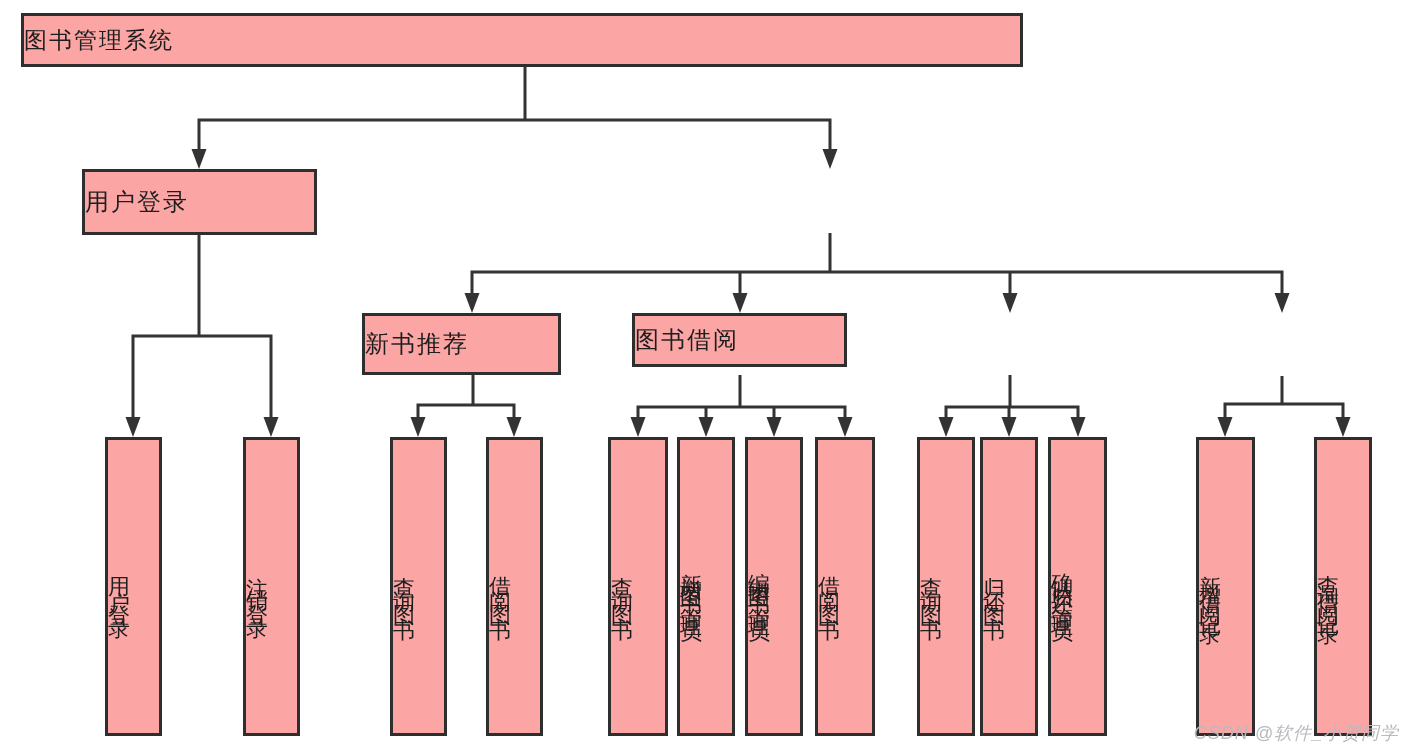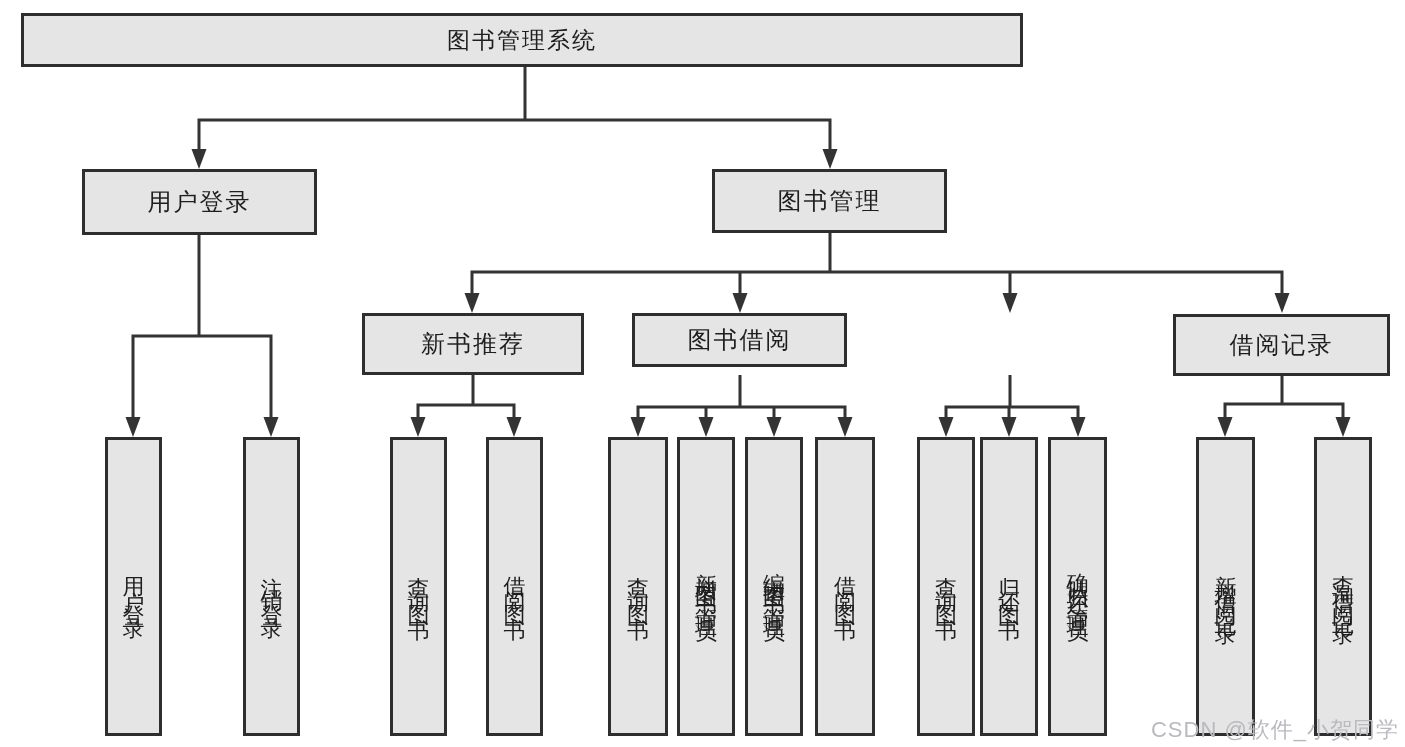--- a/index.html
+++ b/index.html
@@ -15,24 +15,24 @@
     width:1405px;height:747px;
     background:var(--background);
     overflow:hidden;
     font-family:"Liberation Sans","DejaVu Sans",sans-serif;
     color:var(--text);
   }
   .box{
     position:absolute;
     box-sizing:border-box;
     border:3px solid var(--box-border);
-    background:#e5e5e5;
+    background:#fca5a5;
     display:flex;
     align-items:center;
-    justify-content:center;
+    justify-content:flex-start;
     z-index:1;
   }
   .h-label{font-size:24px;letter-spacing:2px;white-space:nowrap;}
   .root-label{font-size:23px;letter-spacing:2px;white-space:nowrap;}
   .leaf .v-label{
     writing-mode:vertical-rl;
     text-orientation:mixed;
     font-size:22px;
     line-height:1;
   }
@@ -43,51 +43,46 @@
     position:absolute;left:0;top:0;
     z-index:5;
     pointer-events:none;
   }
   .c-line{stroke:var(--line);stroke-width:3;fill:none;}
   .c-arrow{fill:var(--line);stroke:none;}
   .watermark{
     position:absolute;
     right:6px;
     bottom:2px;
-    font-size:22px;
+    font-size:18px;
     letter-spacing:1px;
     color:var(--watermark);
     z-index:9;
     white-space:nowrap;
+    font-style:italic;
   }
 </style>
 </head>
 <body>
 
 <div class="stage">
 
   <div class="box" style="left:21px;top:13px;width:1002px;height:54px">
     <span class="root-label">图书管理系统</span>
   </div>
 
   <div class="box" style="left:82px;top:169px;width:235px;height:66px">
     <span class="h-label">用户登录</span>
   </div>
-  <div class="box" style="left:712px;top:169px;width:235px;height:64px">
-    <span class="h-label">图书管理</span>
-  </div>
 
-  <div class="box" style="left:362px;top:313px;width:222px;height:62px">
+  <div class="box" style="left:362px;top:313px;width:199px;height:62px">
     <span class="h-label">新书推荐</span>
   </div>
   <div class="box" style="left:632px;top:313px;width:215px;height:54px">
     <span class="h-label">图书借阅</span>
-  </div>
-  <div class="box" style="left:1173px;top:314px;width:217px;height:62px">
-    <span class="h-label">借阅记录</span>
   </div>
 
   <div class="box leaf" style="left:105px;top:437px;width:57px;height:299px">
     <span class="v-label ls-4">用户登录</span>
   </div>
   <div class="box leaf" style="left:243px;top:437px;width:57px;height:299px">
     <span class="v-label ls-4">注销登录</span>
   </div>
 
   <div class="box leaf" style="left:390px;top:437px;width:57px;height:299px">

